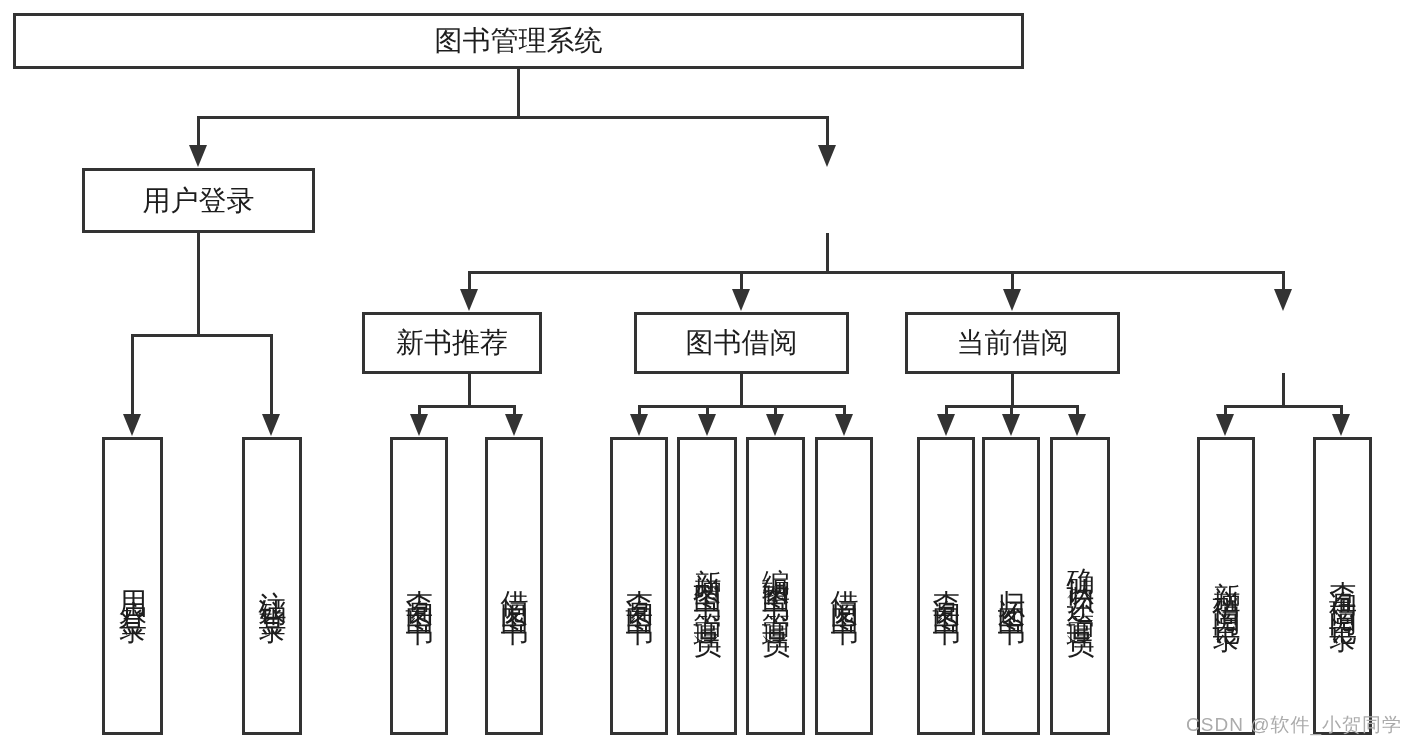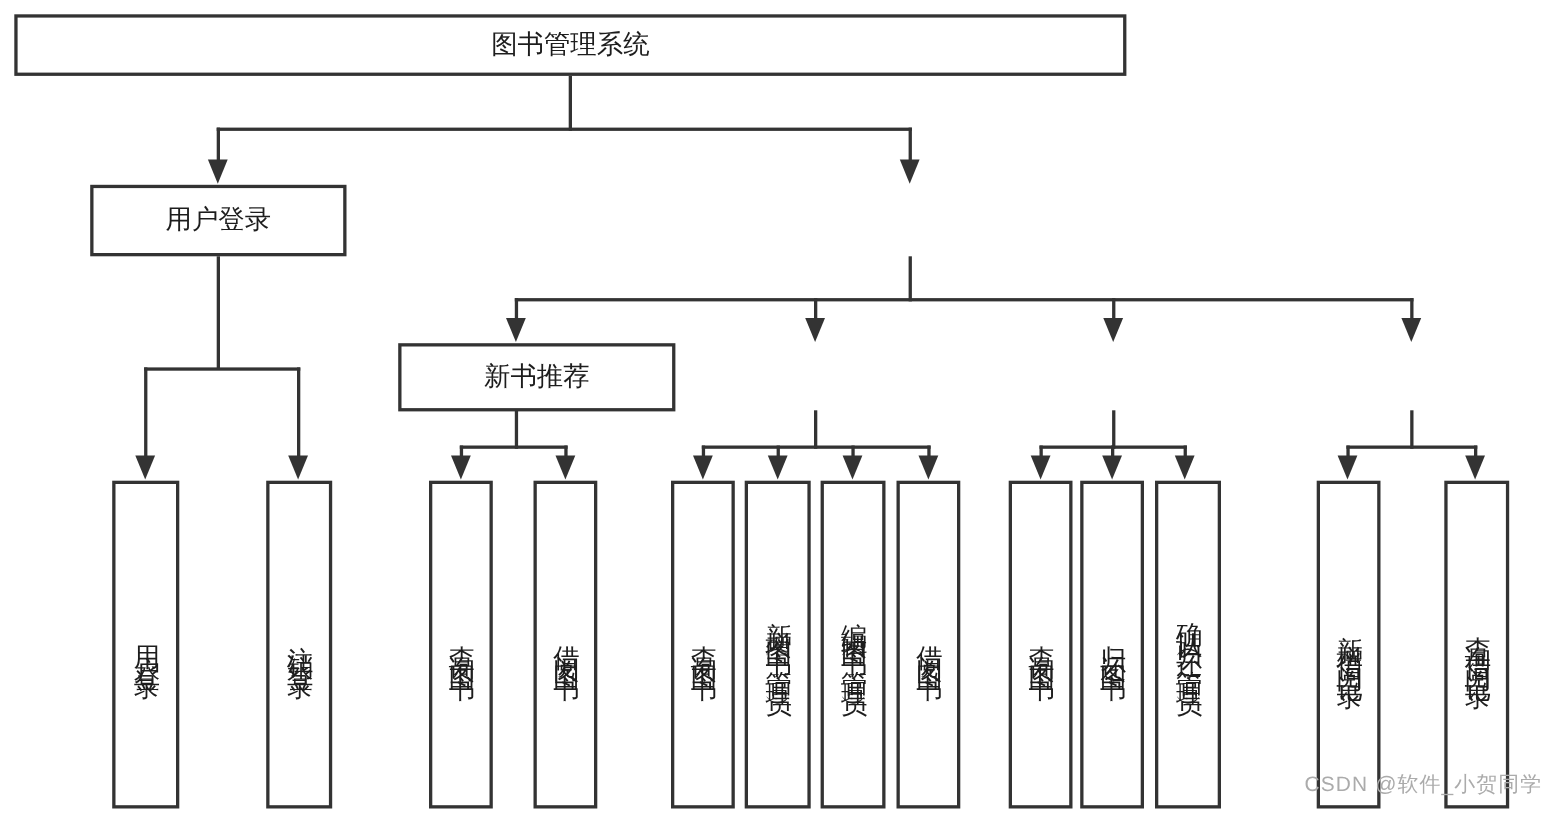--- a/index.html
+++ b/index.html
@@ -18,21 +18,21 @@
   }
   .box{
     position:absolute;
     box-sizing:border-box;
     border:3px solid var(--line);
     background:#ffffff;
     display:flex;
     align-items:center;
     justify-content:center;
     color:var(--text);
-    font-size:24px;
+    font-size:28px;
     line-height:1.2;
     white-space:nowrap;
   }
   .vtext{
     writing-mode:vertical-lr;
     text-orientation:mixed;
     letter-spacing:9px;
     line-height:1;
     white-space:pre;
   }
@@ -42,21 +42,21 @@
   .arrow{
     position:absolute;
     width:0;height:0;
     border-left:9px solid transparent;
     border-right:9px solid transparent;
     border-top:22px solid var(--line);
   }
   .watermark{
     position:absolute;
     right:3px;
-    bottom:21px;
+    bottom:9px;
     font-size:19px;
     color:var(--wm);
     letter-spacing:1px;
   }
 </style>
 </head>
 <body>
 
 <div class="canvas">
 
@@ -86,22 +86,28 @@
   <div class="hline" style="left:468px;top:271px;width:817px;"></div>
   <div class="vline" style="left:468px;top:271px;height:20px;"></div>
   <div class="arrow" style="left:460px;top:289px;"></div>
   <div class="vline" style="left:740px;top:271px;height:20px;"></div>
   <div class="arrow" style="left:732px;top:289px;"></div>
   <div class="vline" style="left:1011px;top:271px;height:20px;"></div>
   <div class="arrow" style="left:1003px;top:289px;"></div>
   <div class="vline" style="left:1282px;top:271px;height:20px;"></div>
   <div class="arrow" style="left:1274px;top:289px;"></div>
 
-  <div class="box" style="left:362px;top:312px;width:252px;height:62px;">
+  <div class="box" style="left:362px;top:312px;width:180px;height:62px;">
     <span>新书推荐</span>
+  </div>
+  <div class="box" style="left:634px;top:312px;width:215px;height:62px;">
+    <span>图书借阅</span>
+  </div>
+  <div class="box" style="left:905px;top:312px;width:215px;height:62px;">
+    <span>当前借阅</span>
   </div>
 
   <div class="vline" style="left:468px;top:373px;height:35px;"></div>
   <div class="hline" style="left:418px;top:405px;width:98px;"></div>
   <div class="vline" style="left:418px;top:405px;height:12px;"></div>
   <div class="arrow" style="left:410px;top:414px;"></div>
   <div class="vline" style="left:513px;top:405px;height:12px;"></div>
   <div class="arrow" style="left:505px;top:414px;"></div>
 
   <div class="vline" style="left:740px;top:373px;height:35px;"></div>

